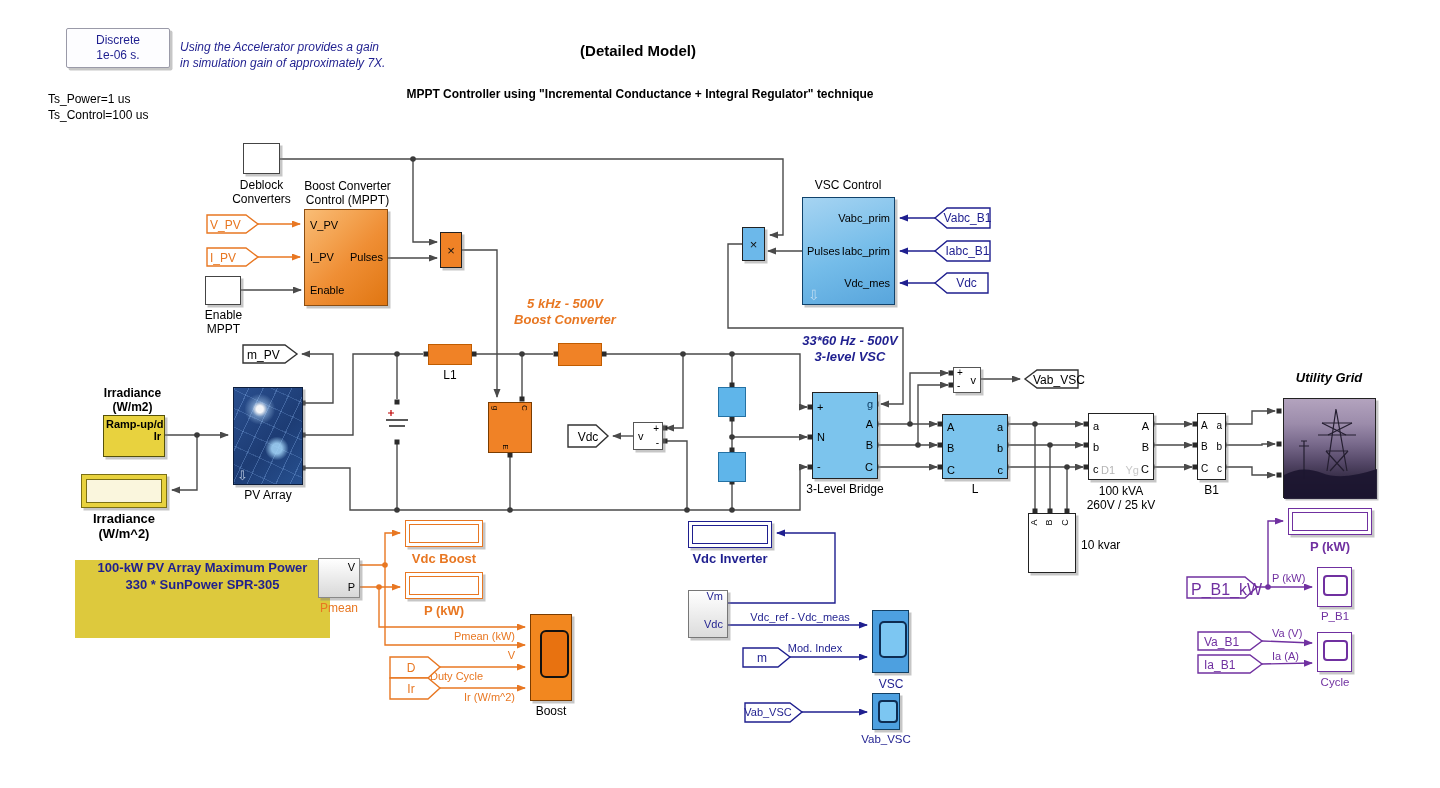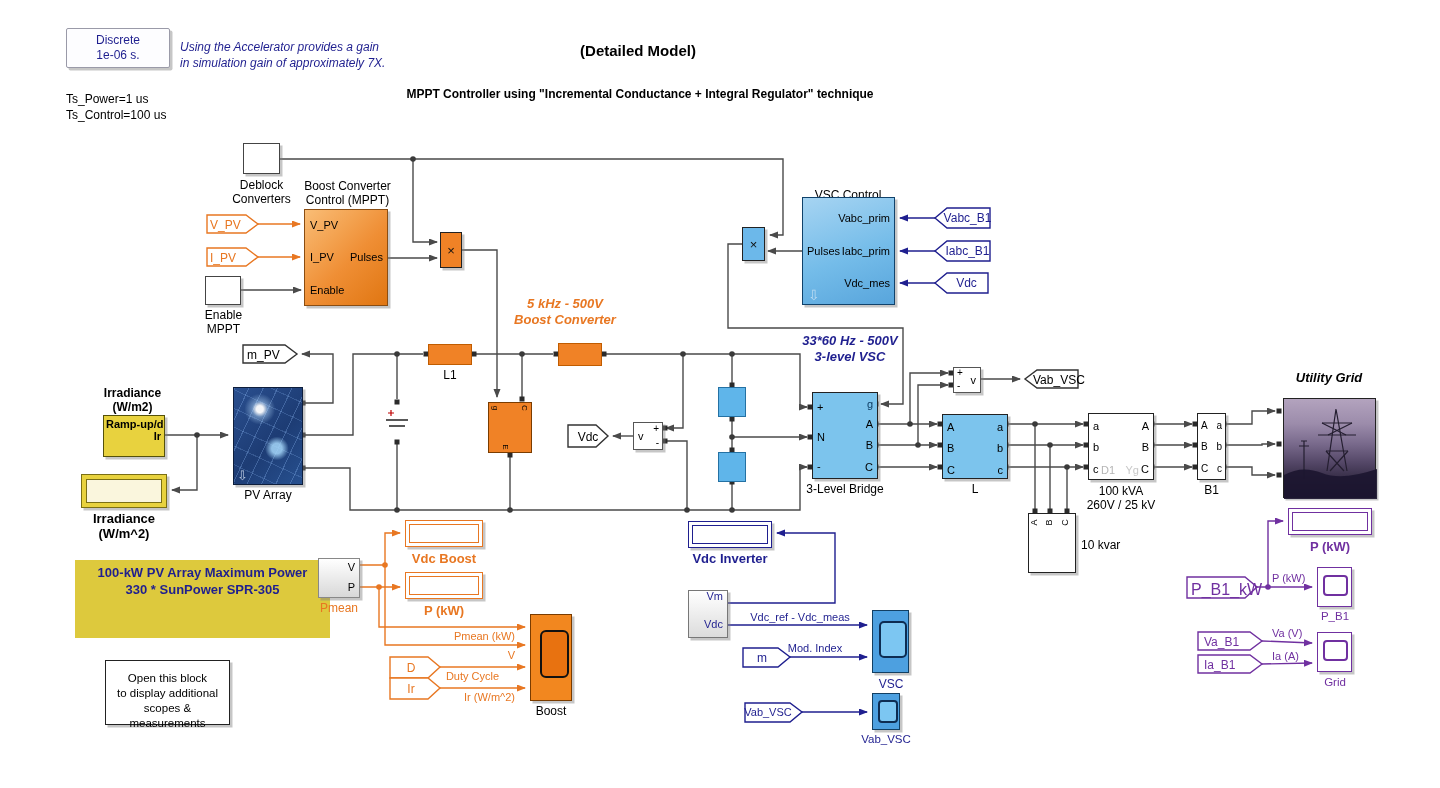--- a/index.html
+++ b/index.html
@@ -224,21 +224,21 @@
 <div class="blk shadow ctr" style="left:66px;top:28px;width:104px;height:40px;background:#fdfdff;border:1.3px solid #9a9aa8;border-radius:2px;z-index:2">
   <div class="navy" style="font-size:12px;line-height:1.25">
     <div>Discrete</div>
     <div>1e-06 s.</div>
   </div>
 </div>
 <div class="abs navy" style="left:180px;top:40px;font-size:12px;font-style:italic;line-height:1.3;z-index:2">
   <div>Using the Accelerator provides a gain</div>
       <div>in simulation gain of approximately 7X.</div>
 </div>
-<div class="abs" style="left:66px;top:92px;font-size:12px;line-height:1.3;z-index:2">
+<div class="abs" style="left:48px;top:92px;font-size:12px;line-height:1.3;z-index:2">
   <div>Ts_Power=1 us</div>
       <div>Ts_Control=100 us</div>
 </div>
 <div class="abs" style="left:408px;top:42px;width:460px;text-align:center;font-size:15px;font-weight:bold;line-height:1.2;z-index:2">
       <div>(Detailed Model)</div>
 </div>
 <div class="abs" style="left:360px;top:87px;width:560px;text-align:center;font-size:12px;font-weight:bold;z-index:2">MPPT Controller using  "Incremental Conductance + Integral Regulator"  technique</div>
 
 <div class="blk shadow" style="left:243px;top:143px;width:37px;height:31px;background:#fff;border:1.3px solid #444;z-index:2"></div>
 <div class="lbl" style="left:215px;top:178px;width:93px;z-index:2">
@@ -258,21 +258,21 @@
 </div>
 <div class="abs orange" style="left:210px;top:218px;width:38px;font-size:12px;z-index:2">V_PV</div>
 <div class="abs orange" style="left:210px;top:251px;width:38px;font-size:12px;z-index:2">I_PV</div>
 <div class="blk shadow" style="left:205px;top:276px;width:36px;height:29px;background:#fff;border:1.3px solid #444;z-index:2"></div>
 <div class="lbl" style="left:196px;top:308px;width:55px;z-index:2">
   <div>Enable</div>
       <div>MPPT</div>
 </div>
 <div class="blk shadow ctr" style="left:440px;top:232px;width:22px;height:36px;background:#F08226;border:1.3px solid #222;font-size:13px;color:#111;z-index:2">×</div>
 
-<div class="lbl" style="left:798px;top:188px;width:100px;z-index:2">VSC Control</div>
+<div class="lbl" style="left:798px;top:178px;width:100px;z-index:2">VSC Control</div>
 <div class="blk shadow" style="left:802px;top:197px;width:93px;height:108px;background:linear-gradient(160deg,#a6d4f2,#74bce9 55%,#58a5dc);border:1.4px solid #10426b;z-index:2">
   <span class="pl" style="left:4px;top:48px">Pulses</span>
   <span class="pl" style="right:4px;top:15px">Vabc_prim</span>
   <span class="pl" style="right:4px;top:48px">Iabc_prim</span>
   <span class="pl" style="right:4px;top:80px">Vdc_mes</span>
   <span class="pl" style="left:5px;bottom:2px;font-size:14px;color:#bcdcf2">⇩</span>
 </div>
 <div class="blk shadow ctr" style="left:742px;top:227px;width:23px;height:34px;background:#6cb8ea;border:1.3px solid #222;font-size:13px;color:#111;z-index:2">×</div>
 <div class="abs navy ctr" style="left:945px;top:211px;width:45px;font-size:12px;z-index:2">Vabc_B1</div>
 <div class="abs navy ctr" style="left:945px;top:244px;width:45px;font-size:12px;z-index:2">Iabc_B1</div>
@@ -398,21 +398,21 @@
 </div>
 
 <div class="blk shadow" style="left:1028px;top:513px;width:48px;height:60px;background:#fff;border:1.3px solid #222;z-index:2">
   <span class="pl" style="left:2px;top:4px;font-size:9px;transform:rotate(-90deg)">A</span>
   <span class="pl" style="left:17px;top:4px;font-size:9px;transform:rotate(-90deg)">B</span>
   <span class="pl" style="left:33px;top:4px;font-size:9px;transform:rotate(-90deg)">C</span>
 </div>
 <div class="abs" style="left:1081px;top:538px;font-size:12px;z-index:2">10 kvar</div>
 
 <div class="blk" style="left:75px;top:560px;width:255px;height:78px;background:#DDC93D;z-index:2">
-  <div class="navy" style="text-align:center;font-weight:bold;font-size:13px;margin-top:5px;line-height:1.3">
+  <div class="navy" style="text-align:center;font-weight:bold;font-size:13px;line-height:1.3">
     <div>100-kW  PV Array Maximum Power</div>
         <div>330 * SunPower SPR-305</div>
   </div>
 </div>
 
 <div class="blk shadow" style="left:318px;top:558px;width:42px;height:40px;background:linear-gradient(180deg,#ffffff,#d8d8d8);border:1.2px solid #888;z-index:2">
   <span class="pl" style="right:4px;top:3px">V</span>
   <span class="pl" style="right:4px;bottom:4px">P</span>
 </div>
 <div class="abs orange" style="left:310px;top:601px;width:58px;text-align:center;font-size:12px;z-index:2">Pmean</div>
@@ -421,37 +421,30 @@
       <div style="border-color:#E87722"></div>
     </div>
 <div class="abs orange" style="left:395px;top:551px;width:98px;text-align:center;font-weight:bold;font-size:13px;z-index:2">Vdc Boost</div>
 <div class="blk shadow display" style="left:405px;top:572px;width:78px;height:27px;border-color:#E87722;z-index:2">
       <div style="border-color:#E87722"></div>
     </div>
 <div class="abs orange" style="left:395px;top:603px;width:98px;text-align:center;font-weight:bold;font-size:13px;z-index:2">P (kW)</div>
 
 <div class="wlbl orange" style="left:430px;top:631px;width:85px;text-align:right">Pmean (kW)</div>
 <div class="wlbl orange" style="left:430px;top:650px;width:85px;text-align:right">V</div>
-<div class="wlbl orange" style="left:430px;top:671px;width:85px;text-align:center">Duty Cycle</div>
+<div class="wlbl orange" style="left:430px;top:671px;width:85px;text-align:left">Duty Cycle</div>
 <div class="wlbl orange" style="left:430px;top:692px;width:85px;text-align:right">Ir (W/m^2)</div>
 <div class="abs orange ctr" style="left:394px;top:661px;width:34px;font-size:12px;z-index:2">D</div>
 <div class="abs orange ctr" style="left:394px;top:682px;width:34px;font-size:12px;z-index:2">Ir</div>
 
 <div class="blk shadow" style="left:530px;top:614px;width:42px;height:87px;background:#F2871F;border:1.4px solid #7a3c00;z-index:2">
   <div style="position:absolute;left:9px;top:15px;width:25px;height:44px;background:#E87210;border:2px solid #111;border-radius:6px"></div>
 </div>
 <div class="lbl" style="left:523px;top:704px;width:56px;z-index:2">Boost</div>
 
-<div class="blk shadow" style="left:105px;top:660px;width:125px;height:65px;background:#fff;border:1.4px solid #222;z-index:2">
-  <div style="text-align:center;font-size:11.5px;line-height:1.3;margin-top:10px">
-    <div>Open this block</div>
-        <div>to display additional</div>
-        <div>scopes &amp; measurements</div>
-  </div>
-</div>
 
 <div class="blk shadow display" style="left:688px;top:521px;width:84px;height:27px;border-color:#1F1F8F;z-index:2">
       <div style="border-color:#1F1F8F"></div>
     </div>
 <div class="abs navy" style="left:670px;top:551px;width:120px;text-align:center;font-weight:bold;font-size:13px;z-index:2">Vdc Inverter</div>
 
 <div class="blk shadow" style="left:688px;top:590px;width:40px;height:48px;background:linear-gradient(180deg,#ffffff,#dcdcdc);border:1.2px solid #777;z-index:2">
   <span class="pl navy" style="right:4px;top:0">Vm</span>
   <span class="pl navy" style="right:4px;bottom:7px">Vdc</span>
 </div>
@@ -482,16 +475,16 @@
 </div>
 <div class="lbl purple" style="left:1310px;top:610px;width:50px;font-size:11.5px;z-index:2">P_B1</div>
 
 <div class="abs purple" style="left:1204px;top:635px;width:48px;font-size:12px;z-index:2">Va_B1</div>
 <div class="abs purple" style="left:1204px;top:658px;width:48px;font-size:12px;z-index:2">Ia_B1</div>
 <div class="wlbl purple" style="left:1272px;top:628px">Va (V)</div>
 <div class="wlbl purple" style="left:1272px;top:651px">Ia (A)</div>
 <div class="blk shadow" style="left:1317px;top:632px;width:35px;height:40px;background:#fff;border:1.4px solid #7030A0;z-index:2">
   <div style="position:absolute;left:5px;top:7px;width:21px;height:17px;background:#fff;border:2px solid #7030A0;border-radius:4px"></div>
 </div>
-<div class="lbl purple" style="left:1310px;top:676px;width:50px;font-size:11.5px;z-index:2">Grid</div>
+<div class="lbl purple" style="left:1310px;top:676px;width:50px;font-size:11.5px;z-index:2">Cycle</div>
 
 
 </div>
 
 </body></html>

